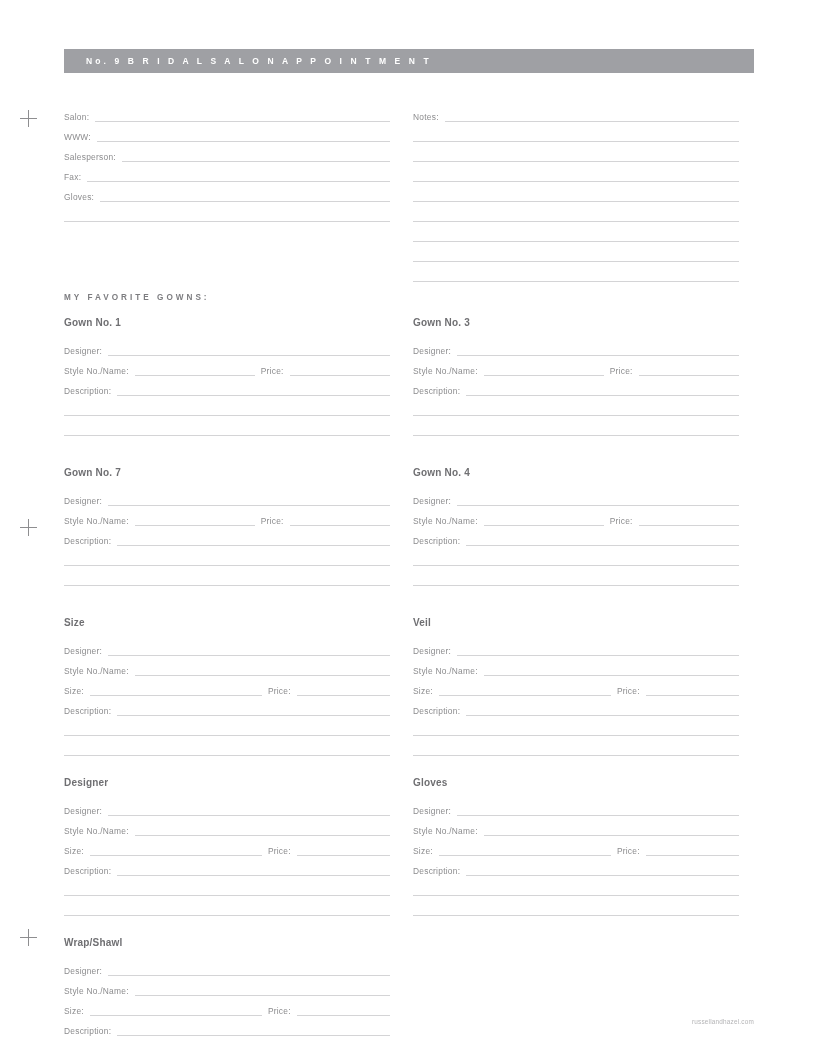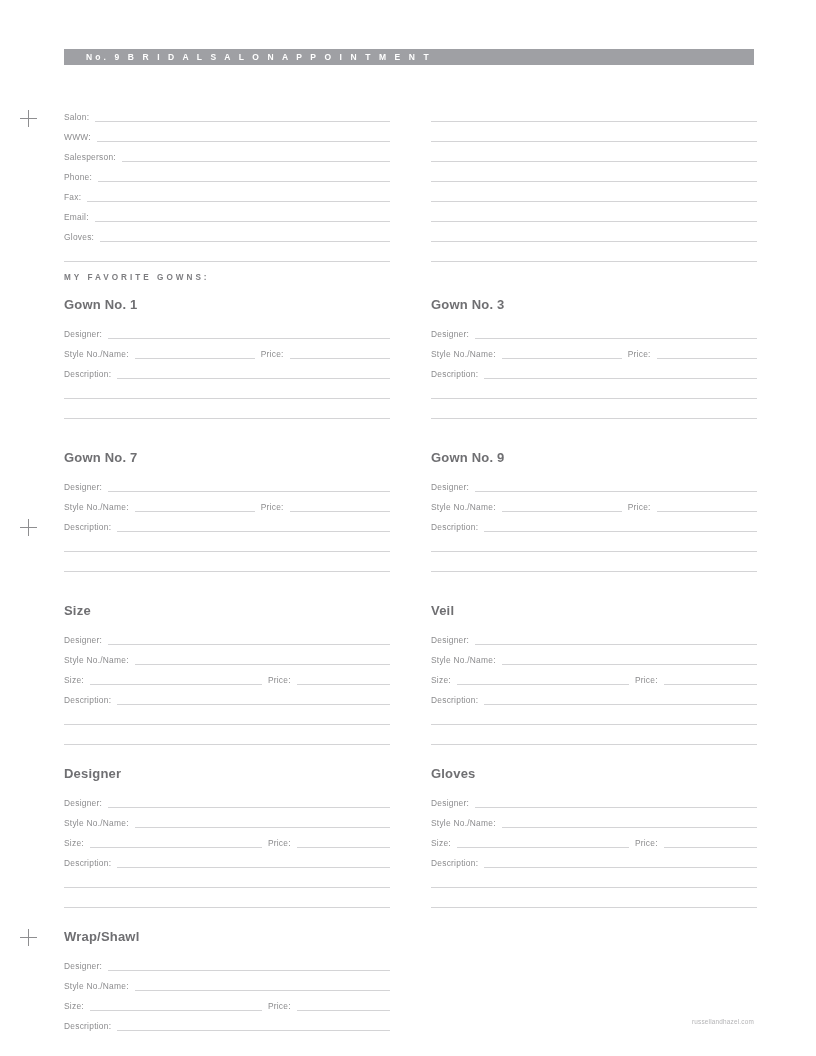--- a/index.html
+++ b/index.html
@@ -38,21 +38,21 @@
   .cm1 { top: 110px; }
   .cm2 { top: 519px; }
   .cm3 { top: 929px; }
 
   
   .header-bar {
     position: absolute;
     left: 64px;
     top: 49px;
     width: 690px;
-    height: 16px;
+    height: 24px;
     background: #9fa0a4;
   }
   .header-title {
     position: absolute;
     left: 22px;
     top: 50%;
     transform: translateY(-50%);
     color: #ffffff;
     font-size: 8.5px;
     font-weight: bold;
@@ -62,21 +62,21 @@
 
   
   .sheet {
     position: absolute;
     left: 64px;
     top: 104px;
     width: 690px;
   }
   .cols {
     display: flex;
-    gap: 41px;
+    gap: 23px;
   }
   .col {
     width: 326px;
     flex: 0 0 326px;
   }
 
   
   .row {
     height: 20px;
     display: flex;
@@ -114,21 +114,21 @@
   
   .section-head {
     font-size: 8.2px;
     font-weight: bold;
     letter-spacing: 3px;
     color: #7d7d80;
     white-space: nowrap;
     line-height: 1;
   }
   .block-head {
-    font-size: 13px;
+    font-size: 10px;
     font-weight: bold;
     letter-spacing: 0.2px;
     color: #6f6f72;
     line-height: 1;
   }
 
   
   .footer {
     position: absolute;
     right: 62px;
@@ -166,52 +166,47 @@
         <span class="gap"></span>
         <span class="rule"></span>
       </div>
 
       <div class="row">
         <span class="lbl">Salesperson:</span>
         <span class="gap"></span>
         <span class="rule"></span>
       </div>
 
-      <div class="row">
-        <span class="lbl">Phone:</span>
-        <span class="gap"></span>
-        <span class="rule"></span>
-      </div>
 
       <div class="row">
         <span class="lbl">Fax:</span>
         <span class="gap"></span>
         <span class="rule"></span>
       </div>
 
-      <div class="row">
-        <span class="lbl">Email:</span>
-        <span class="gap"></span>
-        <span class="rule"></span>
-      </div>
 
       <div class="row">
         <span class="lbl">Gloves:</span>
         <span class="gap"></span>
         <span class="rule"></span>
       </div>
 
       <div class="row blank-row">
         <span class="rule"></span>
       </div>
 
     </div>
 
     <div class="col">
 
+      <div class="row">
+        <span class="lbl">Notes:</span>
+        <span class="gap"></span>
+        <span class="rule"></span>
+      </div>
 
       <div class="row blank-row">
           <span class="rule"></span>
         </div>
       <div class="row blank-row">
           <span class="rule"></span>
         </div>
       <div class="row blank-row">
           <span class="rule"></span>
         </div>
@@ -328,21 +323,21 @@
       </div>
       <div class="row blank-row">
           <span class="rule"></span>
         </div>
       <div class="row blank-row">
           <span class="rule"></span>
         </div>
     </div>
 
     <div class="col">
-      <div class="block-head">Gown No. 9</div>
+      <div class="block-head">Gown No. 4</div>
       <div class="sp-10"></div>
       <div class="row">
         <span class="lbl">Designer:</span>
         <span class="gap"></span>
         <span class="rule"></span>
       </div>
       <div class="row">
         <span class="lbl">Style No./Name:</span>
         <span class="gap"></span>
         <span class="rule fixed-left" style="width:120px"></span>

